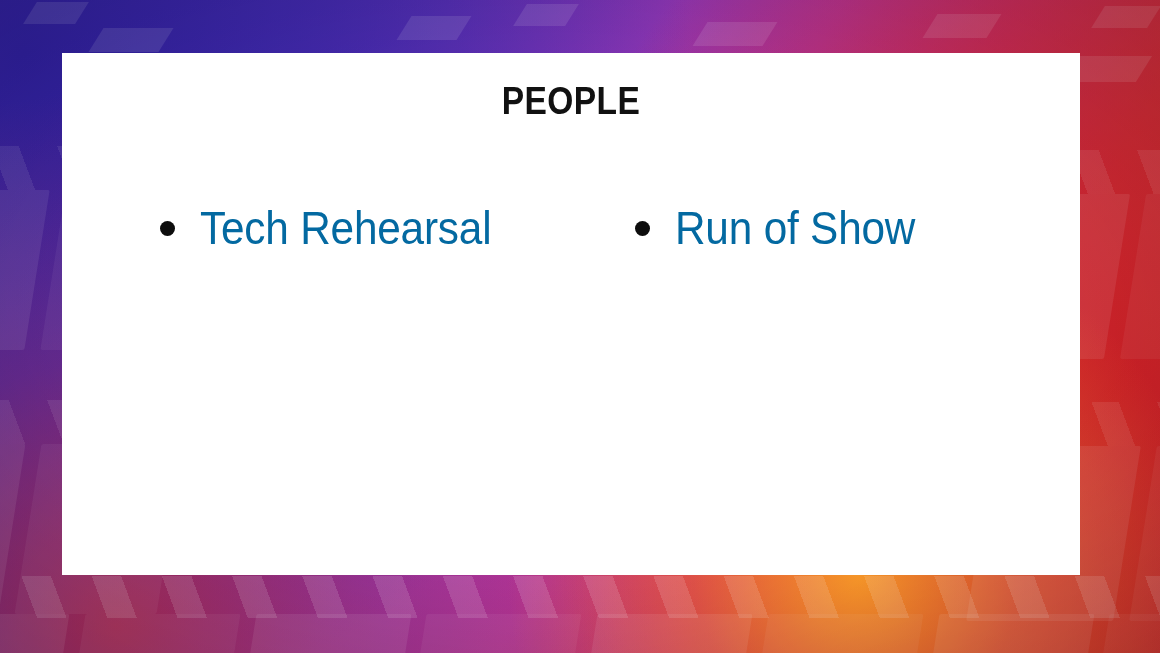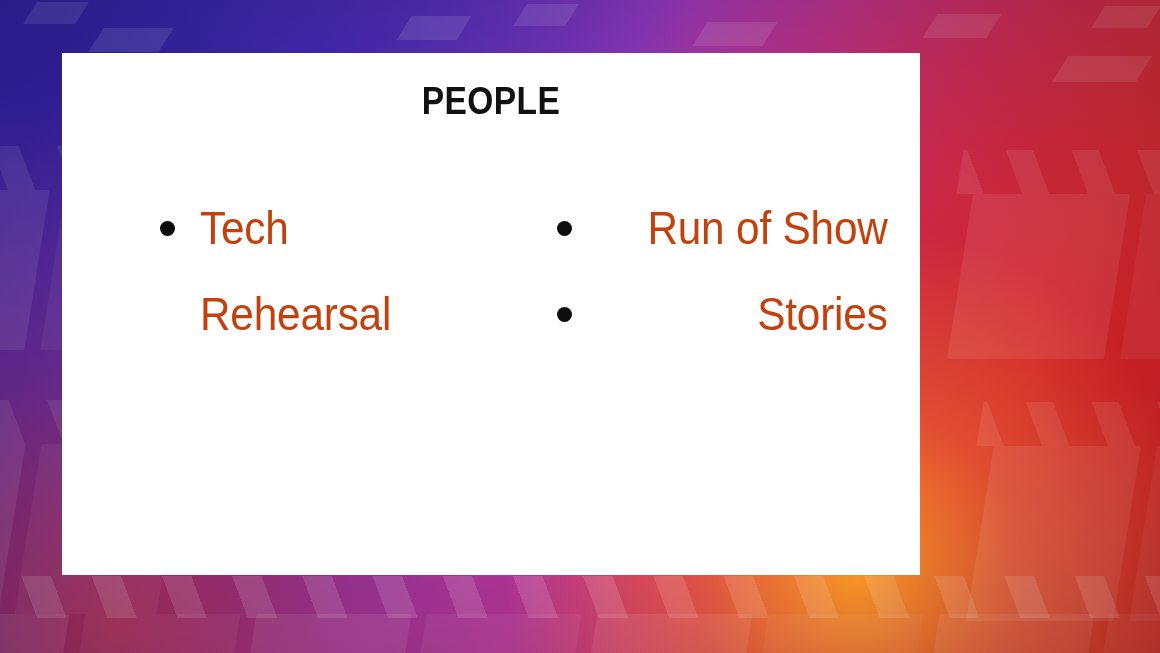--- a/index.html
+++ b/index.html
@@ -89,25 +89,24 @@
     position: absolute;
     inset: 0;
     background: radial-gradient(ellipse at 50% 50%, rgba(0,0,0,0) 55%, rgba(0,0,0,0.16) 100%);
   }
 
   
   #card {
     position: absolute;
     left: 62px;
     top: 53px;
-    width: 839px;
+    width: 1018px;
     height: 522px;
     background: #ffffff;
     box-shadow: 0 0 0 0 rgba(0,0,0,0);
-    padding-left: 19px;
   }
 
   .slide-title {
     position: absolute;
     left: 0;
     top: 26px;
     width: 100%;
     text-align: center;
     font-family: "Liberation Sans Narrow", "Liberation Sans", sans-serif;
     font-weight: 700;
@@ -120,38 +119,38 @@
 
   .columns {
     position: absolute;
     left: 0;
     top: 132px;
     width: 100%;
     display: flex;
   }
   .col { position: relative; }
   .col-left  { width: 520px; padding-left: 98px; box-sizing: border-box; }
-  .col-right { width: 505px; padding-left: 56px; box-sizing: border-box; text-align: right; }
+  .col-right { width: 505px; padding-left: 56px; box-sizing: border-box; }
 
   ul.lvl1 {
     list-style: none;
     margin: 0;
     padding: 0;
   }
   ul.lvl2 {
     list-style: none;
     margin: 0;
     padding: 0 0 0 103px;
   }
 
   li.item {
     position: relative;
     font-family: "Liberation Sans Narrow", "Liberation Sans", sans-serif;
     font-weight: 400;
-    color: #c2410c;
+    color: #0369a1;
     font-size: 47px;
     line-height: 86px;
     letter-spacing: -0.2px;
   }
   li.item .label {
     display: block;
     transform: scaleX(0.9);
     transform-origin: 0 50%;
     white-space: pre-line;
   }
@@ -253,22 +252,18 @@
           </li>
         </ul>
       </div>
 
       <div class="col col-right">
         <ul class="lvl1">
           <li class="item lvl1-item">
             <span class="bullet-solid"></span>
             <span class="label">Run of Show</span>
           </li>
-          <li class="item lvl1-item">
-            <span class="bullet-solid"></span>
-            <span class="label">Stories</span>
-          </li>
         </ul>
       </div>
 
     </div>
   </div>
 </div>
 
 </body></html>

